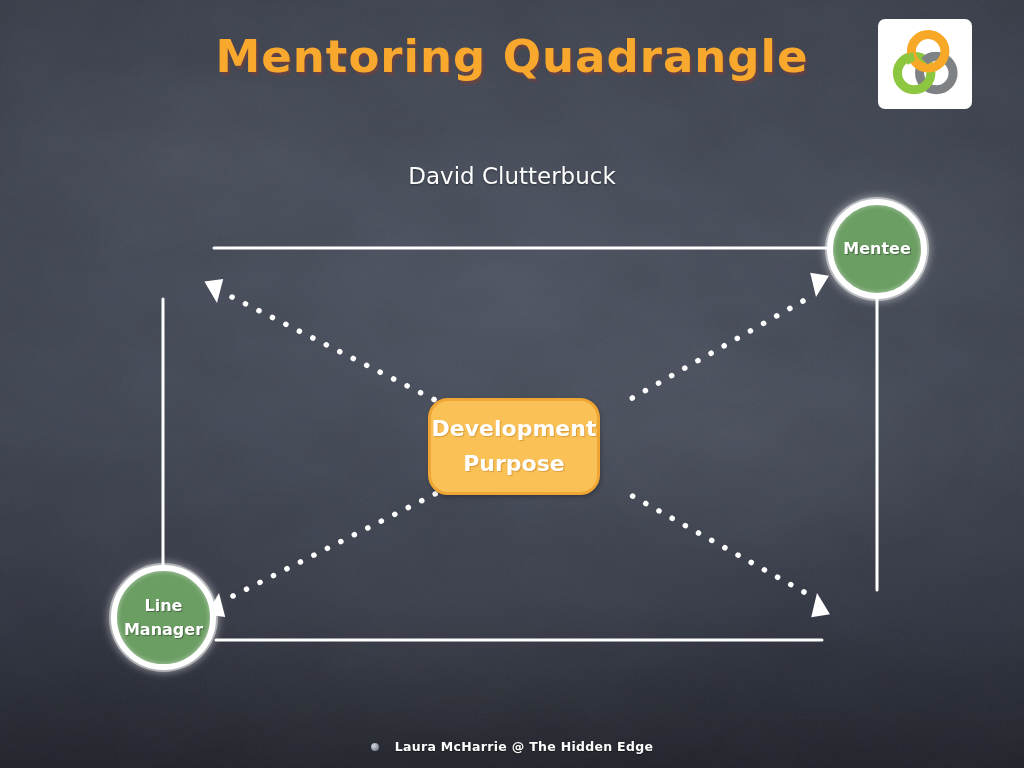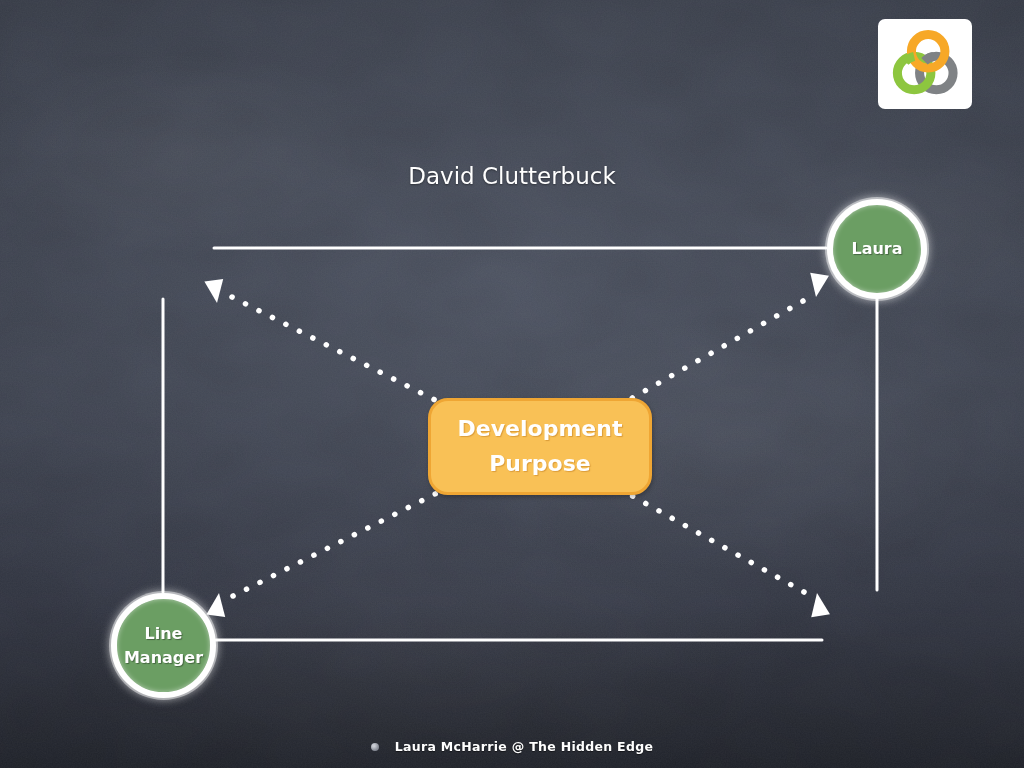--- a/index.html
+++ b/index.html
@@ -39,26 +39,26 @@
     position:absolute;border-radius:50%;
     background:var(--node-green,#6B9E63);
     border:6px solid var(--chalk-white,#fff);
     box-shadow:0 0 0 2px rgba(255,255,255,0.45), 0 0 9px 2px rgba(255,255,255,0.55), inset 0 0 5px rgba(255,255,255,0.5);
     display:flex;align-items:center;justify-content:center;text-align:center;
     color:#fff;font-weight:bold;font-size:16px;line-height:1.45;
     text-shadow:1px 1px 1px rgba(0,0,0,0.35);
   }
   .node-trainer{left:113px;top:199px;width:88px;height:88px;}
   .node-mentor{left:827px;top:199px;width:88px;height:88px;}
-  .node-line-manager{left:111px;top:593px;width:93px;height:93px;justify-content:flex-end;}
+  .node-line-manager{left:111px;top:565px;width:93px;height:93px;justify-content:flex-end;}
   .node-mentee{left:824px;top:592px;width:93px;height:93px;}
   .node span{display:block;padding:0 6px;}
 
   .center-box{
-    position:absolute;left:428px;top:398px;width:224px;height:97px;
+    position:absolute;left:428px;top:398px;width:172px;height:97px;
     background:var(--box-fill,#F9C156);
     border:3px solid var(--box-border,#EFA634);
     border-radius:20px;box-sizing:border-box;
     display:flex;align-items:center;justify-content:center;text-align:center;
     box-shadow:1px 2px 4px rgba(0,0,0,0.25);
   }
   .center-box span{
     color:#fff;font-weight:bold;font-size:22px;line-height:1.55;
     text-shadow:1px 1px 1px rgba(190,120,30,0.5);padding:0 18px;
   }
@@ -89,20 +89,21 @@
     </filter>
     <filter id="chalkBlotch">
       <feTurbulence type="fractalNoise" baseFrequency="0.012 0.02" numOctaves="2" seed="11" stitchTiles="stitch"></feTurbulence>
       <feColorMatrix type="matrix" values="0 0 0 0 0  0 0 0 0 0  0 0 0 0 0  0 0 0 0.10 0"></feColorMatrix>
     </filter>
     <rect width="1024" height="768" filter="url(#chalkBlotch)"></rect>
     <rect width="1024" height="768" filter="url(#chalkNoise)"></rect>
   </svg>
   <div class="smudges"></div>
 
+  <h1 class="title">Mentoring Quadrangle</h1>
 
   <div class="logo">
     <svg viewBox="0 0 95 90" aria-hidden="true">
       <circle cx="60" cy="55" r="18.5" fill="none" stroke="#7F8285" stroke-width="10"></circle>
       <circle cx="35.5" cy="55" r="18.5" fill="none" stroke="#8DC63F" stroke-width="10"></circle>
       <circle cx="51" cy="31" r="18.5" fill="none" stroke="#F7A827" stroke-width="10"></circle>
       <path d="M 46.9 41.9 A 18.5 18.5 0 0 1 56.8 36.8" fill="none" stroke="#7F8285" stroke-width="10"></path>
       <path d="M 25.5 42.5 A 18.5 18.5 0 0 1 35.5 36.5" fill="none" stroke="#8DC63F" stroke-width="10"></path>
     </svg>
   </div>
@@ -121,21 +122,21 @@
     <line x1="233" y1="596" x2="437" y2="493" stroke="#fff" stroke-width="5.5" stroke-linecap="round" stroke-dasharray="0.1 15"></line>
     <line x1="804" y1="592" x2="627" y2="493" stroke="#fff" stroke-width="5.5" stroke-linecap="round" stroke-dasharray="0.1 15"></line>
 
     <polygon points="0,0 -23,-9.5 -23,9.5" fill="#fff" transform="translate(217,303) rotate(82)"></polygon>
     <polygon points="0,0 -23,-9.5 -23,9.5" fill="#fff" transform="translate(816,297) rotate(99)"></polygon>
     <polygon points="0,0 -23,-9.5 -23,9.5" fill="#fff" transform="translate(219,593) rotate(-82)"></polygon>
     <polygon points="0,0 -23,-9.5 -23,9.5" fill="#fff" transform="translate(817,593) rotate(-99)"></polygon>
   </svg>
 
   <div class="node node-mentor">
-    <span>Laura</span>
+    <span>Mentee</span>
   </div>
   <div class="node node-line-manager">
     <span>Line Manager</span>
   </div>
 
   <div class="center-box">
     <span>Development Purpose</span>
   </div>
 
   <div class="footer">

